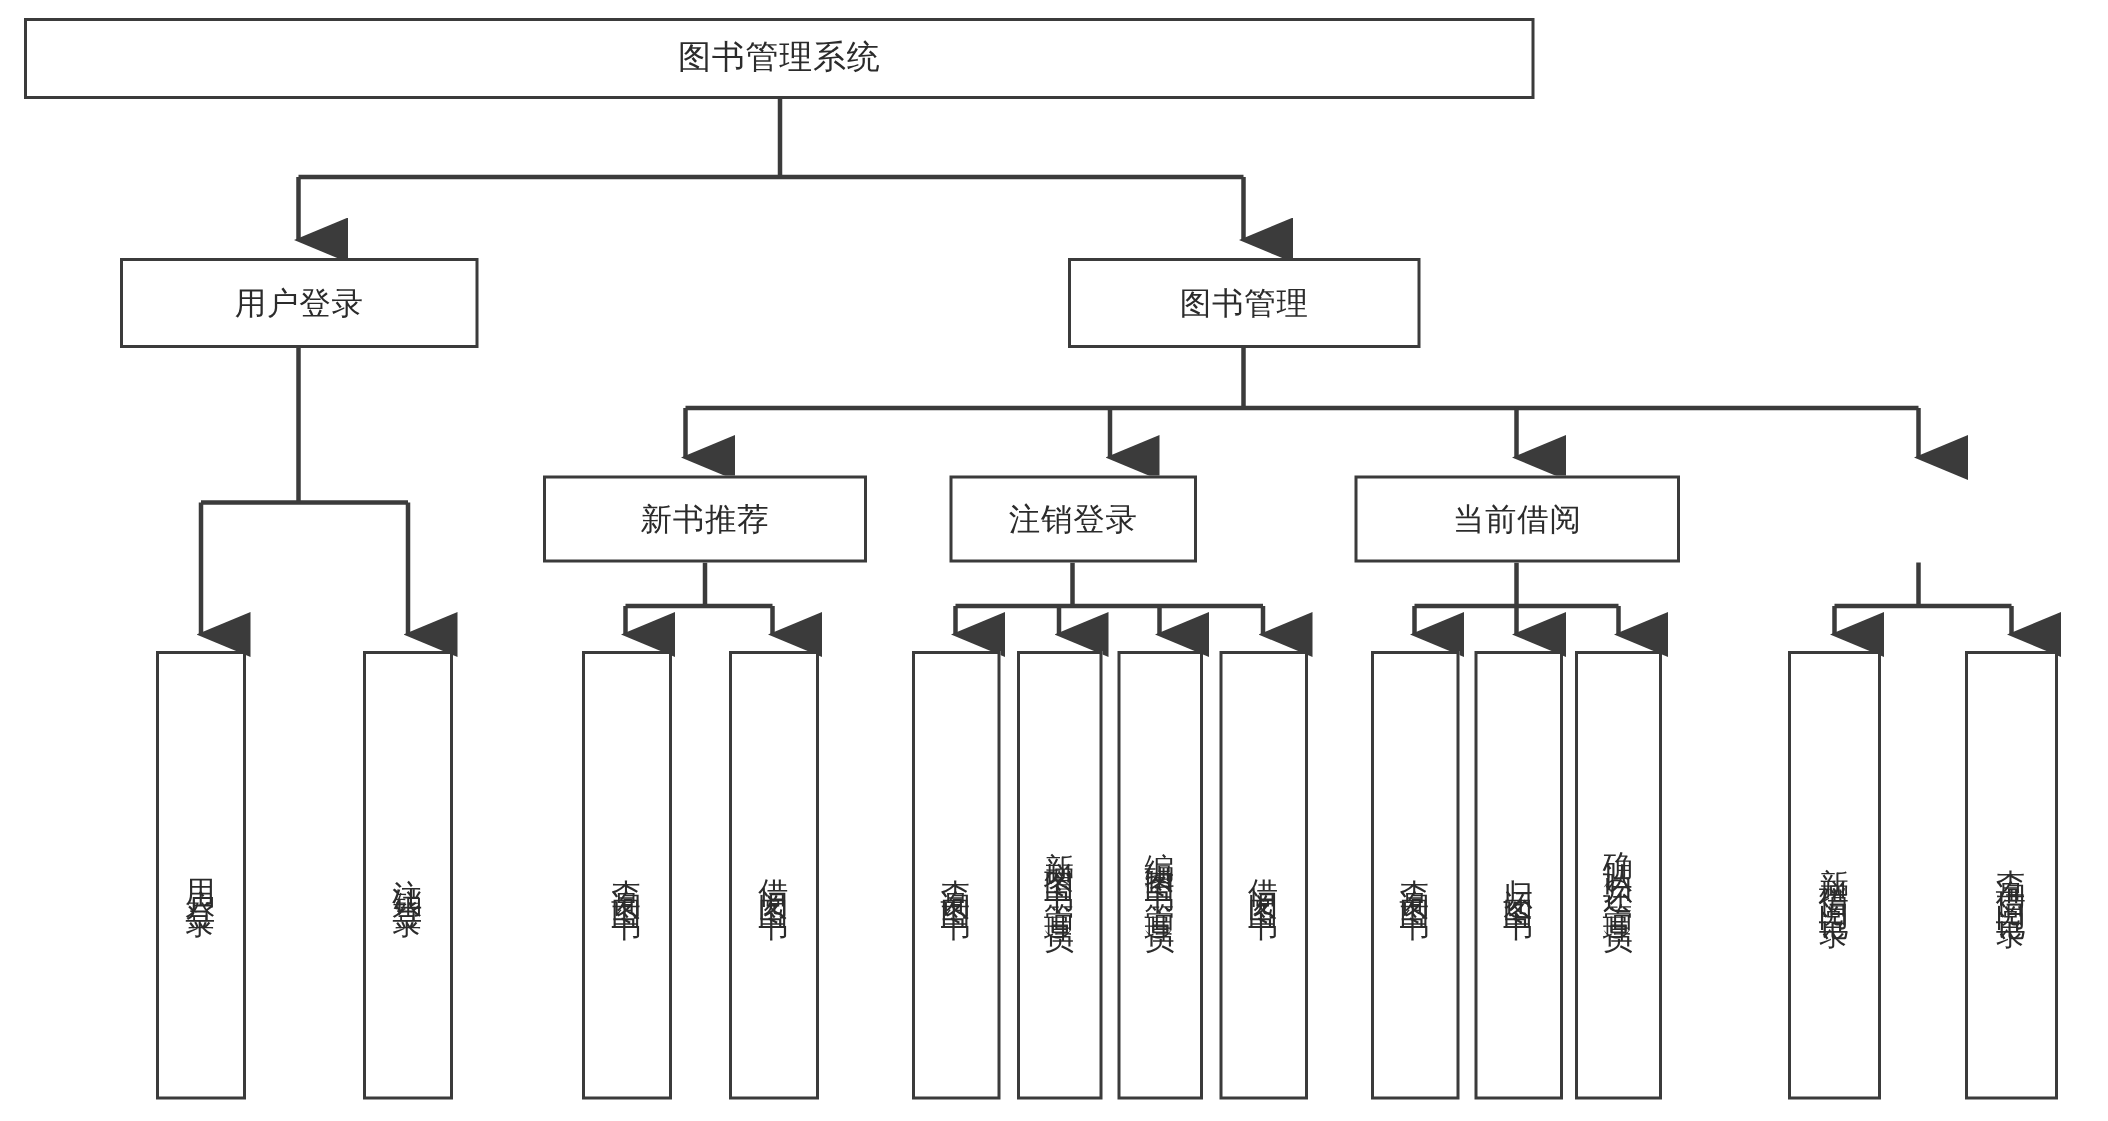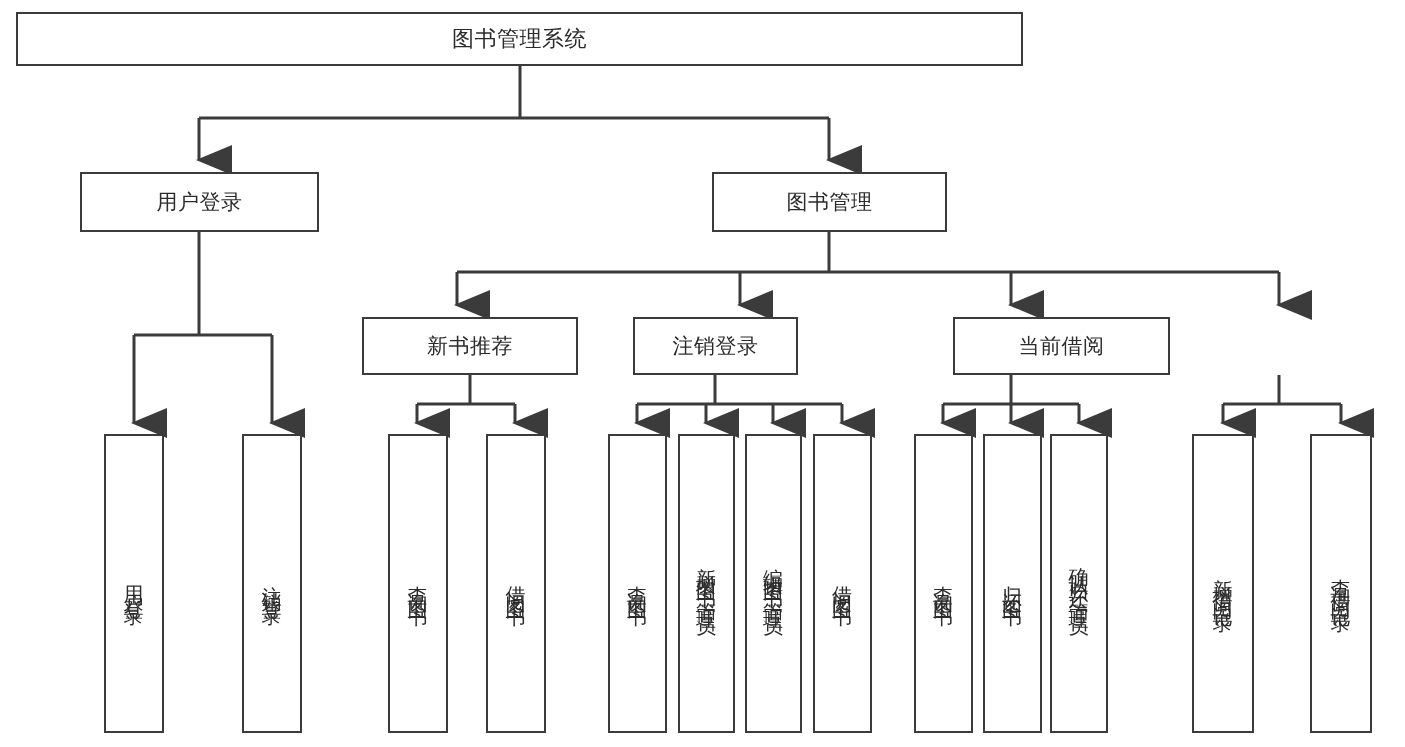--- a/index.html
+++ b/index.html
@@ -83,21 +83,21 @@
   <div class="node h-node" style="left:712px;top:172px;width:235px;height:60px;">
     <span class="lbl">图书管理</span>
   </div>
 
   <div class="node h-node" style="left:362px;top:317px;width:216px;height:58px;">
     <span class="lbl">新书推荐</span>
   </div>
   <div class="node h-node" style="left:633px;top:317px;width:165px;height:58px;">
     <span class="lbl">注销登录</span>
   </div>
-  <div class="node h-node" style="left:953px;top:317px;width:217px;height:58px;align-items:center;">
+  <div class="node h-node" style="left:903px;top:317px;width:217px;height:58px;align-items:center;">
     <span class="lbl">当前借阅</span>
   </div>
 
   <div class="node v-node" style="left:104px;top:434px;width:60px;height:299px;">
     <span class="lbl">用户登录</span>
   </div>
   <div class="node v-node" style="left:242px;top:434px;width:60px;height:299px;">
     <span class="lbl">注销登录</span>
   </div>
 

